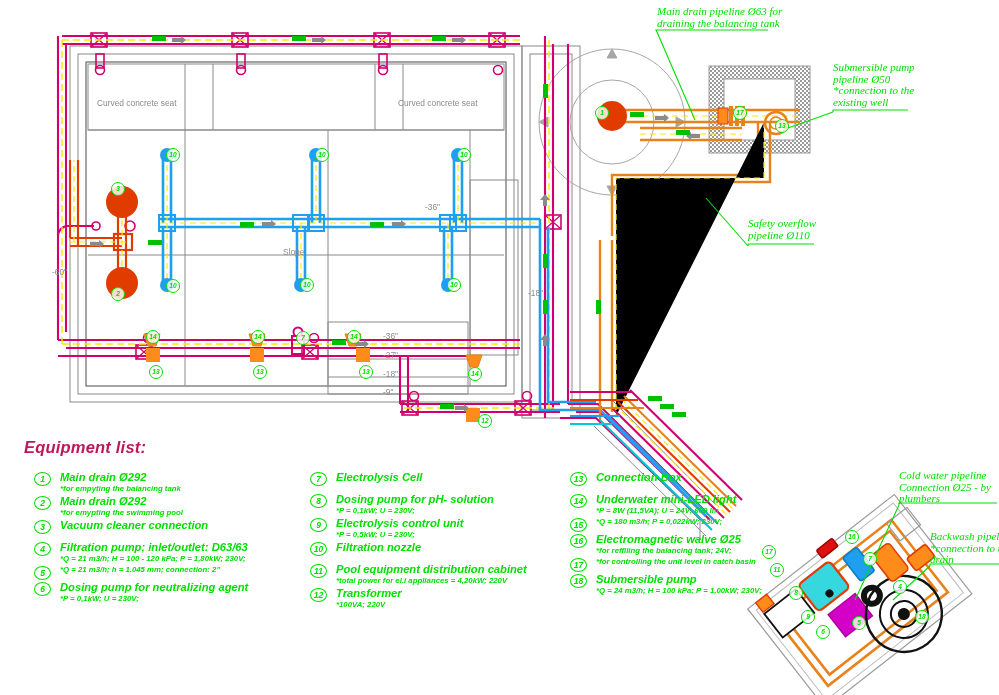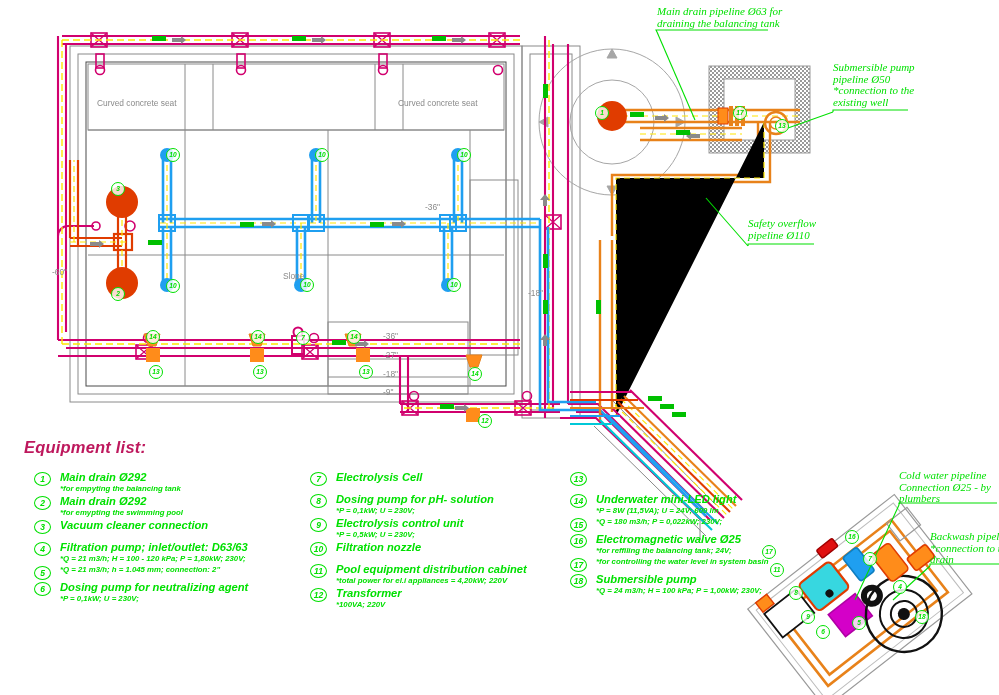--- a/index.html
+++ b/index.html
@@ -463,21 +463,21 @@
       <path d="M899,505 L899,503 L997,503"></path>
       <path d="M899,505 L855,600"></path>
       <path d="M930,566 L930,564 L999,564"></path>
       <path d="M930,566 L893,600"></path>
     </g>
   </svg>
 
   <div id="pool-labels">
       <div class="dlabel" style="left: 97px; top: 98px;">Curved concrete seat</div>
       <div class="dlabel" style="left: 398px; top: 98px;">Curved concrete seat</div>
-      <div class="dlabel" style="left: 283px; top: 247px; margin-top: 24px;">Slope</div>
+      <div class="dlabel" style="left: 283px; top: 247px;">Slope</div>
       <div class="dlabel" style="left: 425px; top: 202px;">-36"</div>
       <div class="dlabel" style="left: 52px; top: 267px;">-60"</div>
       <div class="dlabel" style="left: 528px; top: 288px;">-18"</div>
       <div class="dlabel" style="left: 383px; top: 331px;">-36"</div>
       <div class="dlabel" style="left: 383px; top: 350px;">-27"</div>
       <div class="dlabel" style="left: 383px; top: 369px;">-18"</div>
       <div class="dlabel" style="left: 383px; top: 387px;">-9"</div>
     </div>
 
   <div id="callout-texts">
@@ -588,38 +588,39 @@
         </div>
         <div class="eq-item">
           <span class="eq-num">12</span>
           <span class="eq-label">Transformer</span>
           <span class="eq-note">*100VA; 220V</span>
         </div>
       </div>
     <div class="eq-col" id="eq-col-2">
         <div class="eq-item">
           <span class="eq-num">13</span>
+          <span class="eq-label">Connection Box</span>
         </div>
         <div class="eq-item gap">
           <span class="eq-num">14</span>
           <span class="eq-label">Underwater mini-LED light</span>
           <span class="eq-note">*P = 8W (11,5VA); U = 24V; 600 lm</span>
         </div>
         <div class="eq-item">
           <span class="eq-num">15</span>
           <span class="eq-note">*Q = 180 m3/h; P = 0,022kW; 230V;</span>
         </div>
         <div class="eq-item">
           <span class="eq-num">16</span>
           <span class="eq-label">Electromagnetic walve Ø25</span>
           <span class="eq-note">*for reffiling the balancing tank; 24V;</span>
         </div>
         <div class="eq-item">
           <span class="eq-num">17</span>
-          <span class="eq-note">*for controlling the water level in system basin</span>
+          <span class="eq-note">*for controlling the unit level in catch basin</span>
         </div>
         <div class="eq-item">
           <span class="eq-num">18</span>
           <span class="eq-label">Submersible pump</span>
           <span class="eq-note">*Q = 24 m3/h; H = 100 kPa; P = 1,00kW; 230V;</span>
         </div>
       </div>
   </div>
 
 </div>

